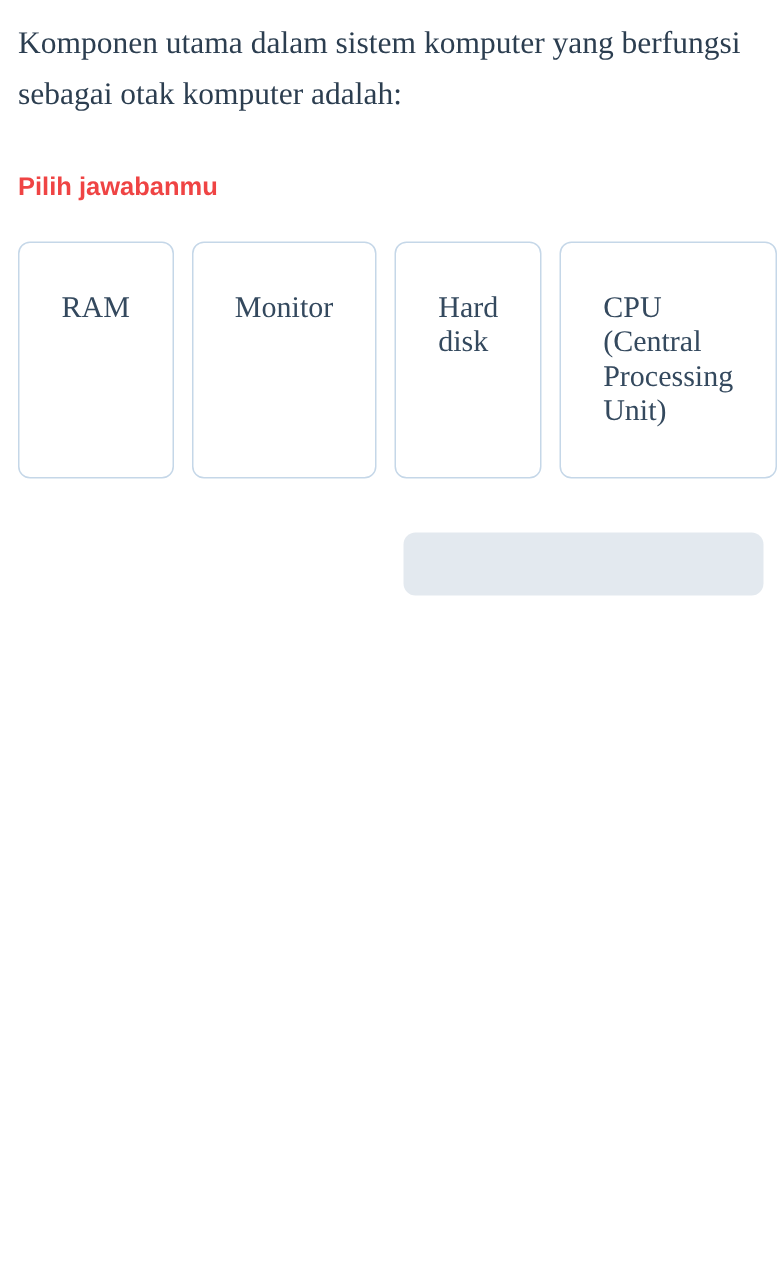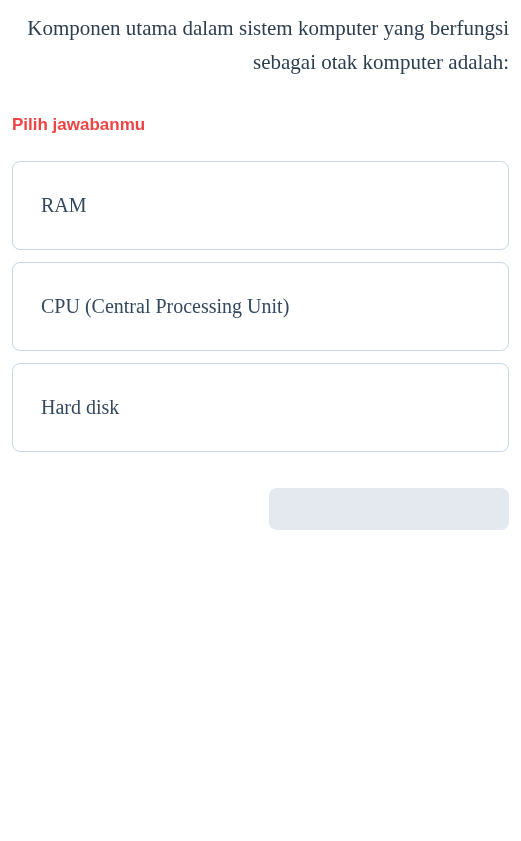--- a/index.html
+++ b/index.html
@@ -13,32 +13,31 @@
       width: 521px;
       padding: 12px;
       color: #2c3e50;
     }
     .question {
       font-size: 21px;
       line-height: 1.6;
       color: #2c3e50;
       margin-bottom: 36px;
       font-weight: 400;
-      text-align: right;
     }
     .instruction {
       font-size: 17px;
       font-weight: 700;
       color: #ef4444;
       margin-bottom: 26px;
       font-family: -apple-system, BlinkMacSystemFont, 'Segoe UI', Arial, sans-serif;
     }
     .options {
       display: flex;
-      flex-direction: column;
+      flex-direction: row;
       gap: 12px;
     }
     .option {
       border: 1.5px solid #c5d7e8;
       border-radius: 8px;
       padding: 32px 28px;
       font-size: 20px;
       color: #34495e;
       cursor: pointer;
       background: #ffffff;
@@ -63,20 +62,21 @@
   </style>
 </head>
 <body>
 
 <div class="question">Komponen utama dalam sistem komputer yang berfungsi sebagai otak komputer adalah:</div>
 
 <div class="instruction">Pilih jawabanmu</div>
 
 <div class="options">
   <div class="option">RAM</div>
+  <div class="option">Monitor</div>
+  <div class="option">Hard disk</div>
   <div class="option">CPU (Central Processing Unit)</div>
-  <div class="option">Hard disk</div>
 </div>
 
 <div class="bottom-area">
   <div class="spacer"></div>
   <div class="btn-gray"></div>
 </div>
 
 </body></html>

